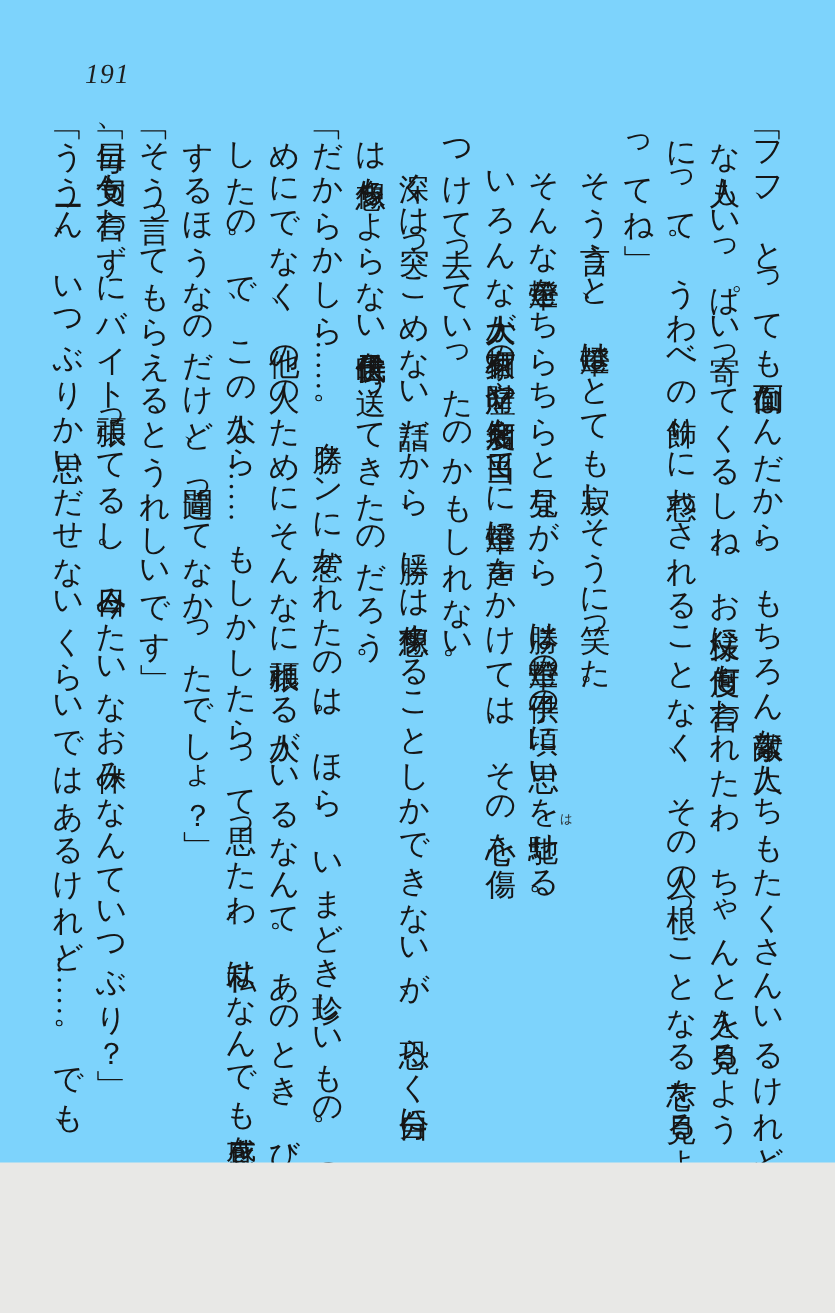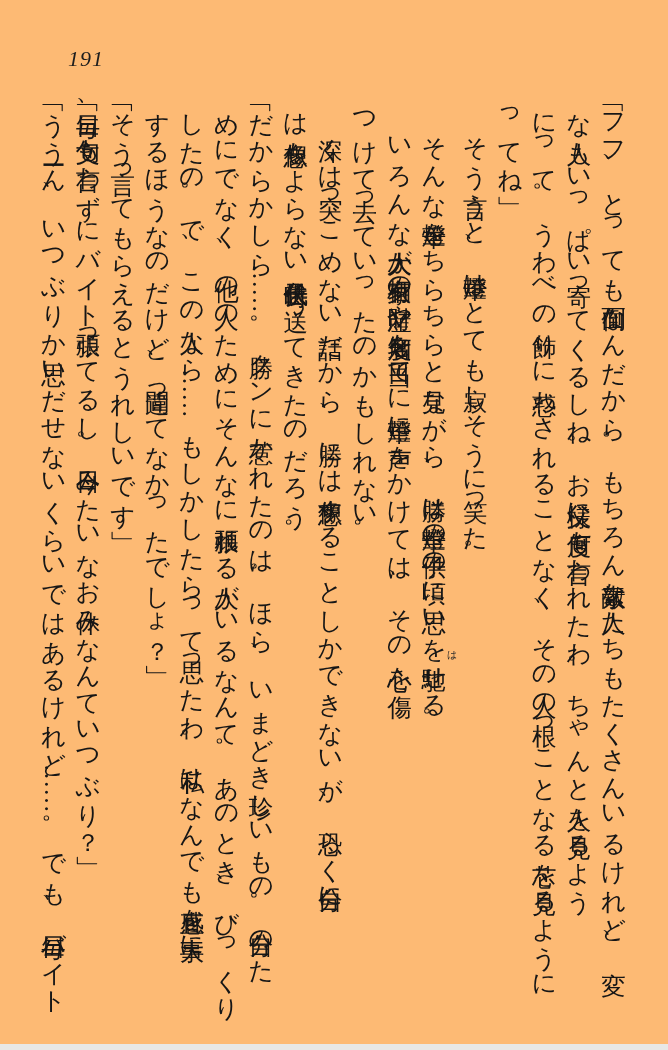--- a/index.html
+++ b/index.html
@@ -2,22 +2,22 @@
 <html lang="ja"><head>
 <meta charset="utf-8">
 <style>
   * { margin: 0; padding: 0; box-sizing: border-box; }
   html, body { width: 668px; height: 1050px; }
   body { background: #e8e8e6; }
 
   .page {
     position: relative;
     width: 668px;
-    height: 1044px;
-    background: #fdba74;
+    height: 930px;
+    background: #7dd3fc;
     overflow: hidden;
   }
 
   .page-number {
     position: absolute;
     top: 46px;
     left: 68px;
     font-family: "Liberation Serif", "DejaVu Serif", serif;
     font-style: italic;
     font-size: 22px;

